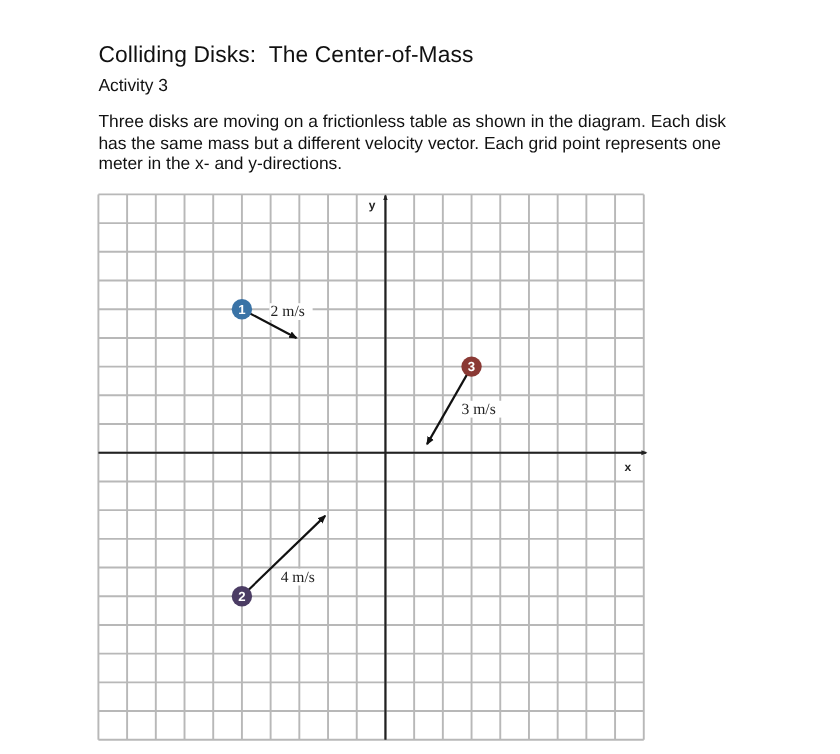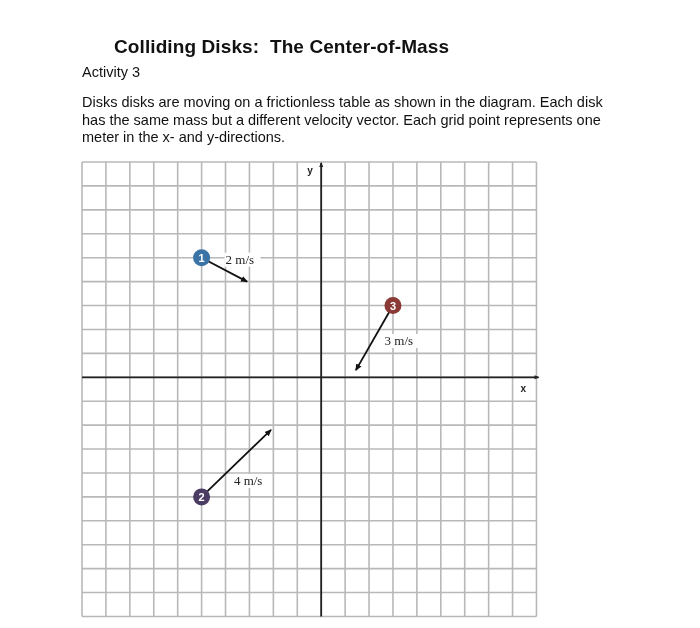--- a/index.html
+++ b/index.html
@@ -1,32 +1,32 @@
 <!DOCTYPE html>
 <html><head>
 <meta charset="utf-8">
 <style>
   html, body { margin: 0; padding: 0; background: #ffffff; }
   body { width: 700px; height: 628px; position: relative; overflow: hidden;
          font-family: "Liberation Sans", sans-serif; color: #111; }
-  .title { position: absolute; left: 82px; top: 36px; font-size: 19px; font-weight: bold;
-           letter-spacing: 0.1px; white-space: pre; margin-left: 32px; }
+  .title { position: absolute; left: 82px; top: 36px; font-size: 19px; font-weight: normal;
+           letter-spacing: 0.1px; white-space: pre; }
   .subtitle { position: absolute; left: 82px; top: 64px; font-size: 14.5px; }
   .para { position: absolute; left: 82px; top: 94px; width: 530px; font-size: 14.5px; line-height: 17.5px; }
   #diagram { position: absolute; left: 0; top: 0; }
   .vlabel { font-family: "Liberation Serif", serif; font-size: 13px; fill: #222; }
   .axlabel { font-family: "Liberation Sans", sans-serif; font-size: 10px; font-weight: bold; fill: #222; }
   .disknum { font-family: "Liberation Sans", sans-serif; font-size: 11px; font-weight: bold; fill: #ffffff; }
 </style>
 </head>
 <body>
 
 <div class="title">Colliding Disks:  The Center-of-Mass</div>
 <div class="subtitle">Activity 3</div>
-<div class="para">Disks disks are moving on a frictionless table as shown in the diagram.  Each disk has the same mass but a different velocity vector.  Each grid point represents one meter in the x- and y-directions.</div>
+<div class="para">Three disks are moving on a frictionless table as shown in the diagram.  Each disk has the same mass but a different velocity vector.  Each grid point represents one meter in the x- and y-directions.</div>
 
 <svg id="diagram" width="700" height="628">
   <g id="grid-lines">
       <line x1="82" y1="162" x2="82" y2="616.48" stroke="#b8b8b8" stroke-width="1.6"></line>
       <line x1="105.92" y1="162" x2="105.92" y2="616.48" stroke="#b8b8b8" stroke-width="1.6"></line>
       <line x1="129.84" y1="162" x2="129.84" y2="616.48" stroke="#b8b8b8" stroke-width="1.6"></line>
       <line x1="153.76" y1="162" x2="153.76" y2="616.48" stroke="#b8b8b8" stroke-width="1.6"></line>
       <line x1="177.68" y1="162" x2="177.68" y2="616.48" stroke="#b8b8b8" stroke-width="1.6"></line>
       <line x1="201.60000000000002" y1="162" x2="201.60000000000002" y2="616.48" stroke="#b8b8b8" stroke-width="1.6"></line>
       <line x1="225.52" y1="162" x2="225.52" y2="616.48" stroke="#b8b8b8" stroke-width="1.6"></line>

